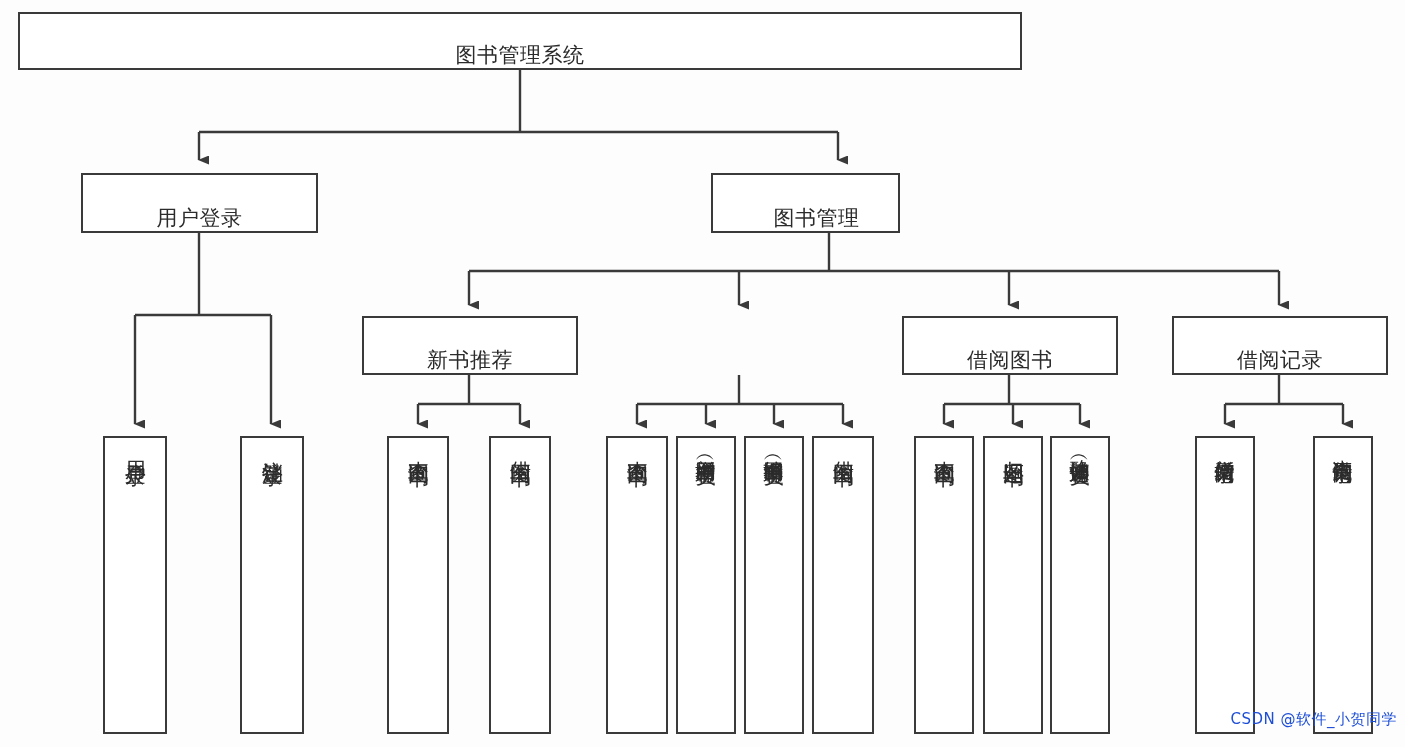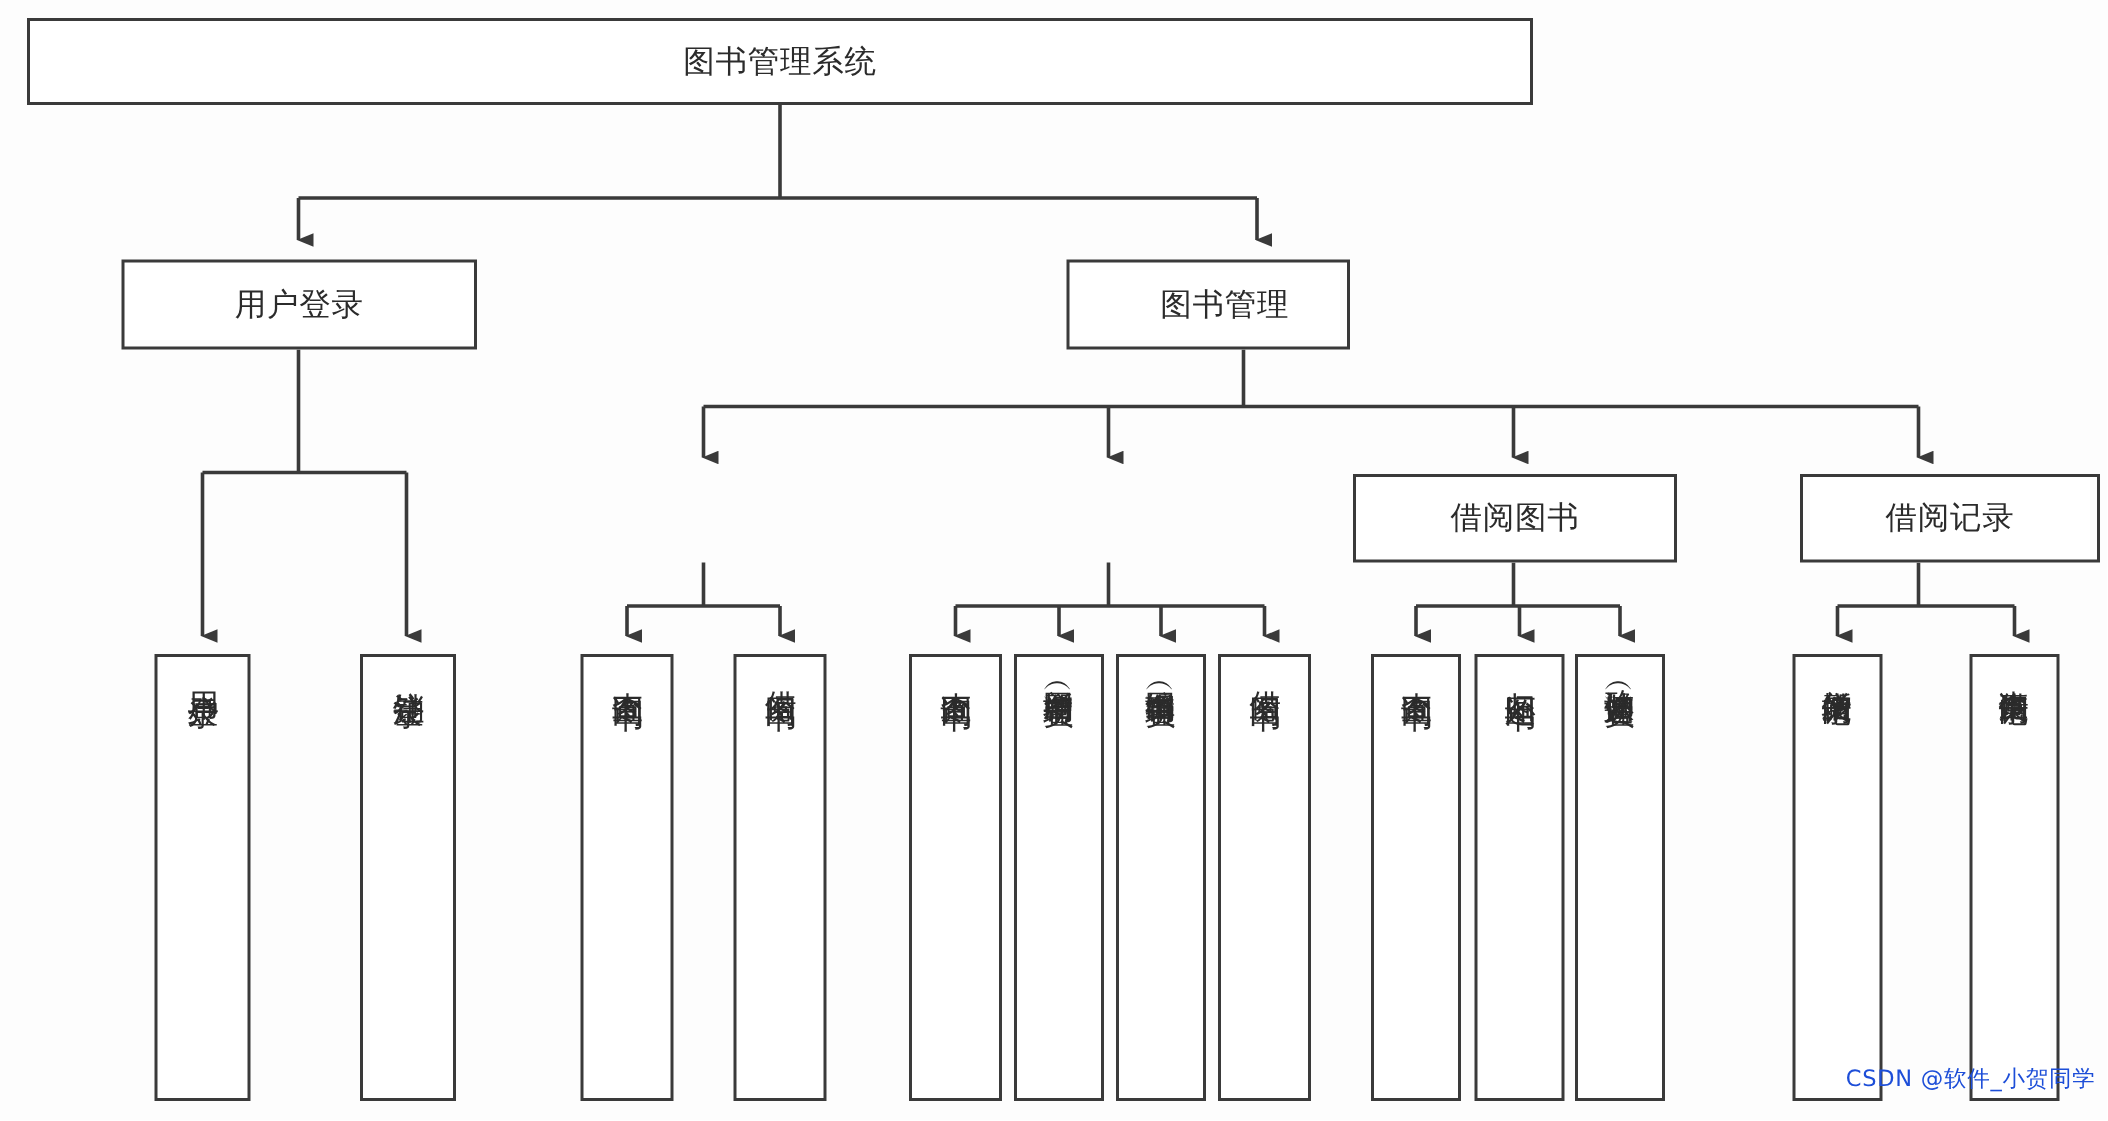--- a/index.html
+++ b/index.html
@@ -24,21 +24,21 @@
     width: 1405px;
     height: 747px;
     pointer-events: none;
   }
   .node {
     position: absolute;
     box-sizing: border-box;
     background: #ffffff;
     border: 2px solid #3a3a3a;
     display: flex;
-    align-items: center;
+    align-items: flex-end;
     justify-content: center;
     color: #2b2b2b;
   }
   .node .label {
     display: block;
     text-align: center;
     line-height: 1.18;
     white-space: pre;
   }
   .node.horiz .label {
@@ -130,24 +130,27 @@
     <span class="label">图书管理系统</span>
   </div>
 
   <div class="node horiz" style="left:81px; top:173px; width:237px; height:60px;">
     <span class="label">用户登录</span>
   </div>
   <div class="node horiz" style="left:711px; top:173px; width:189px; height:60px;padding-left:22px;">
     <span class="label">图书管理</span>
   </div>
 
+  <div class="node horiz" style="left:362px; top:316px; width:216px; height:59px;">
+    <span class="label">新书推荐</span>
+  </div>
   <div class="node horiz" style="left:902px; top:316px; width:216px; height:59px;">
     <span class="label">借阅图书</span>
   </div>
-  <div class="node horiz" style="left:1172px; top:316px; width:200px; height:59px;margin-left:28px;">
+  <div class="node horiz" style="left:1172px; top:316px; width:216px; height:59px;">
     <span class="label">借阅记录</span>
   </div>
 
   <div class="node vert" style="left:103px; top:436px; width:64px; height:298px;">
     <span class="label">用户登录</span>
   </div>
   <div class="node vert" style="left:240px; top:436px; width:64px; height:298px;">
     <span class="label">注销登录</span>
   </div>
 

